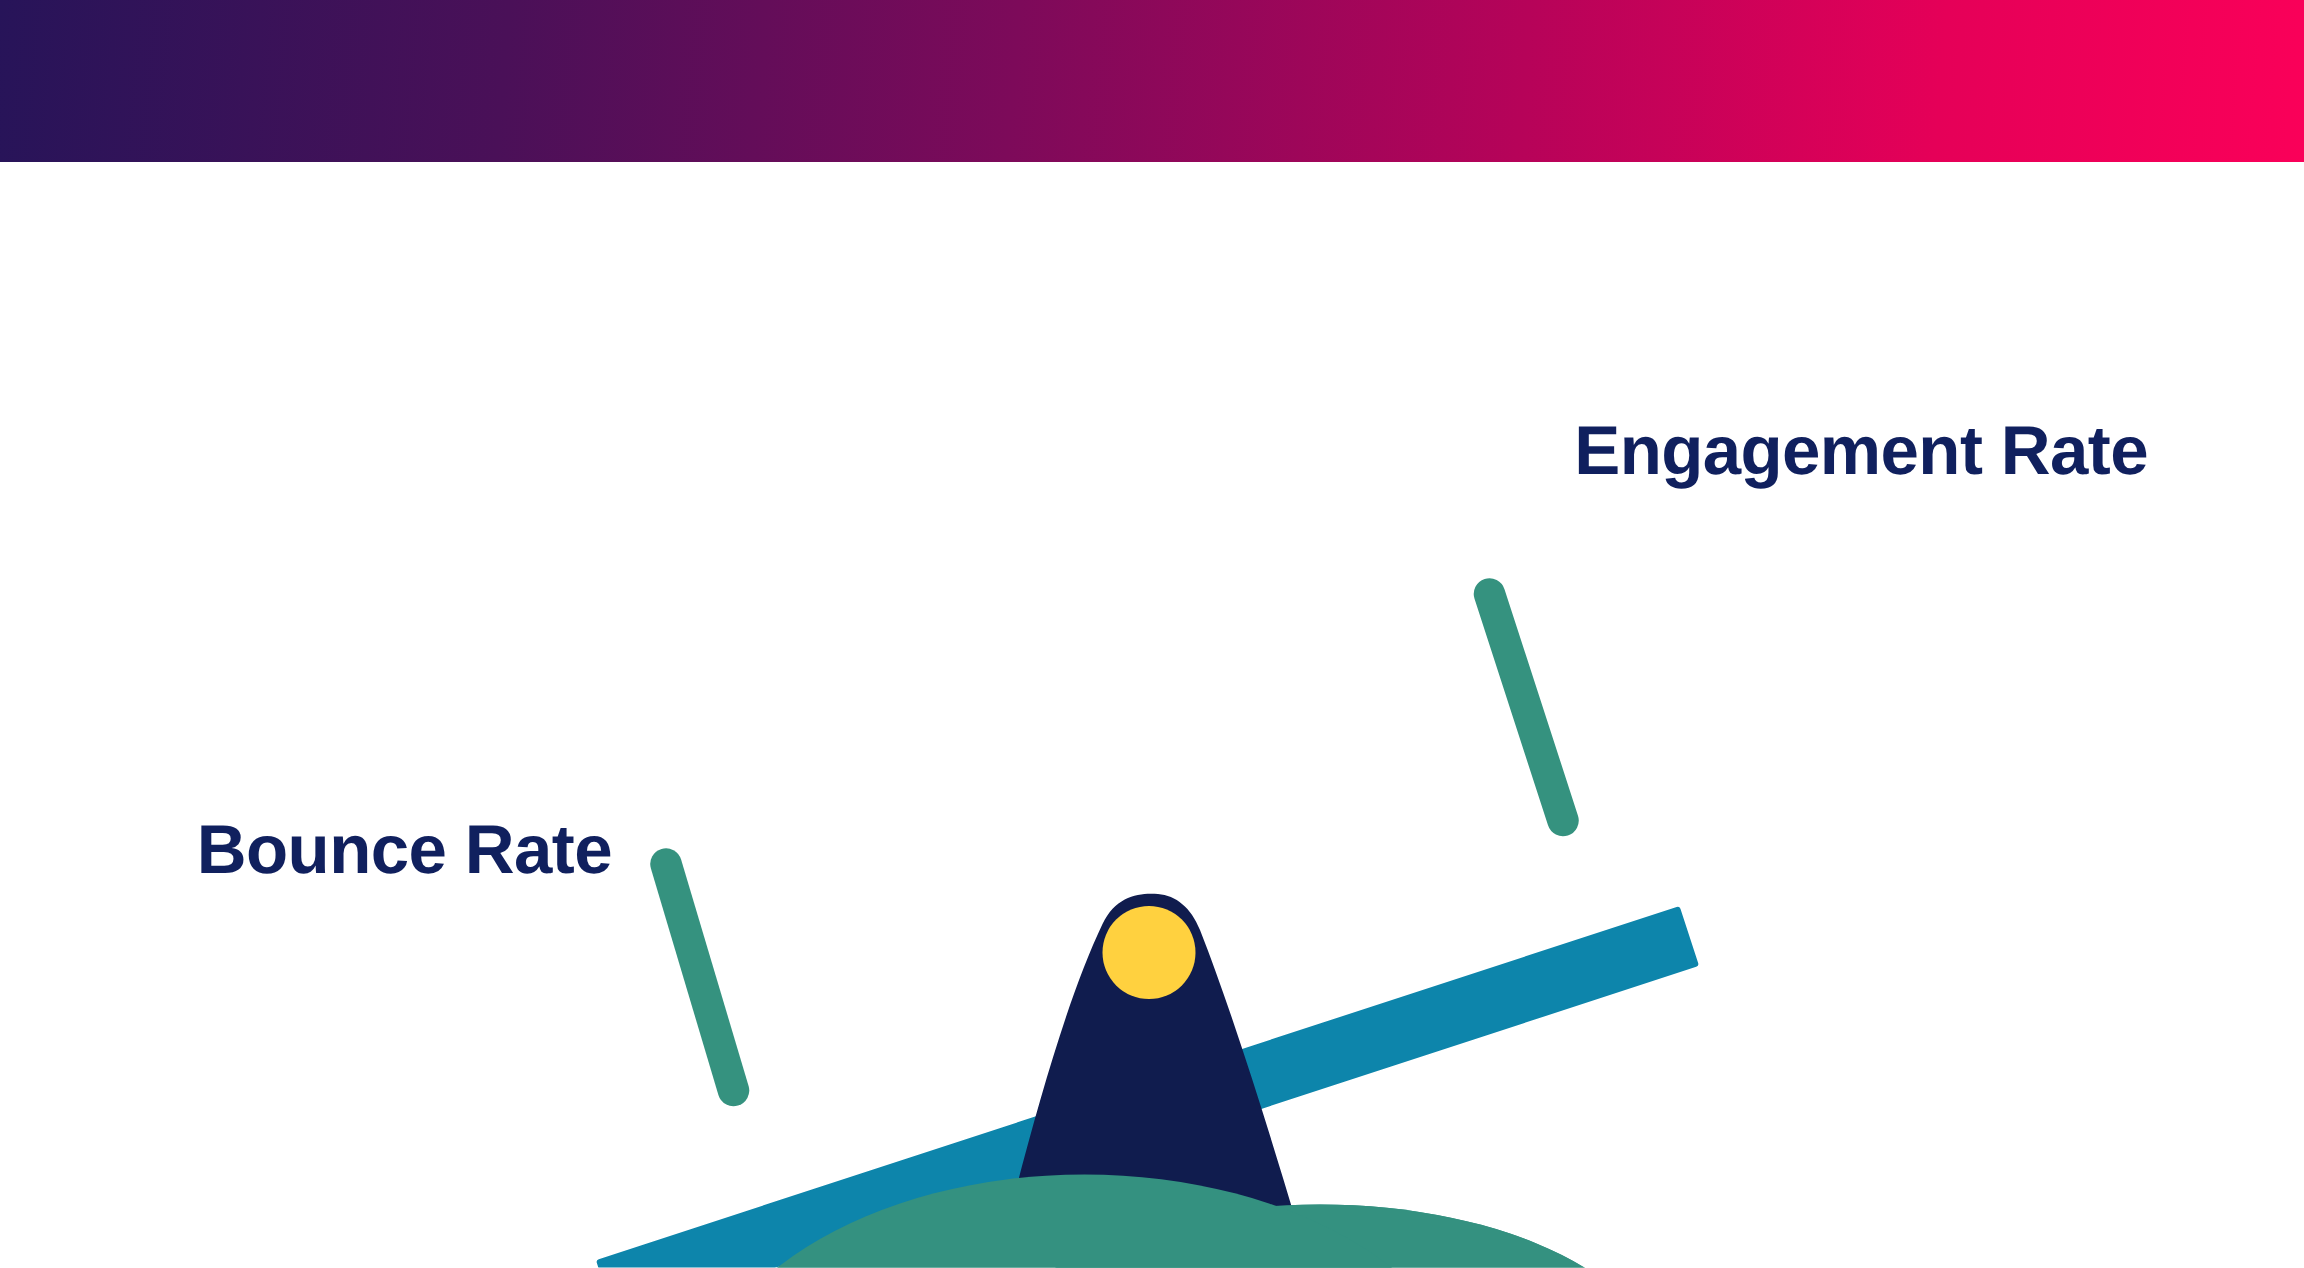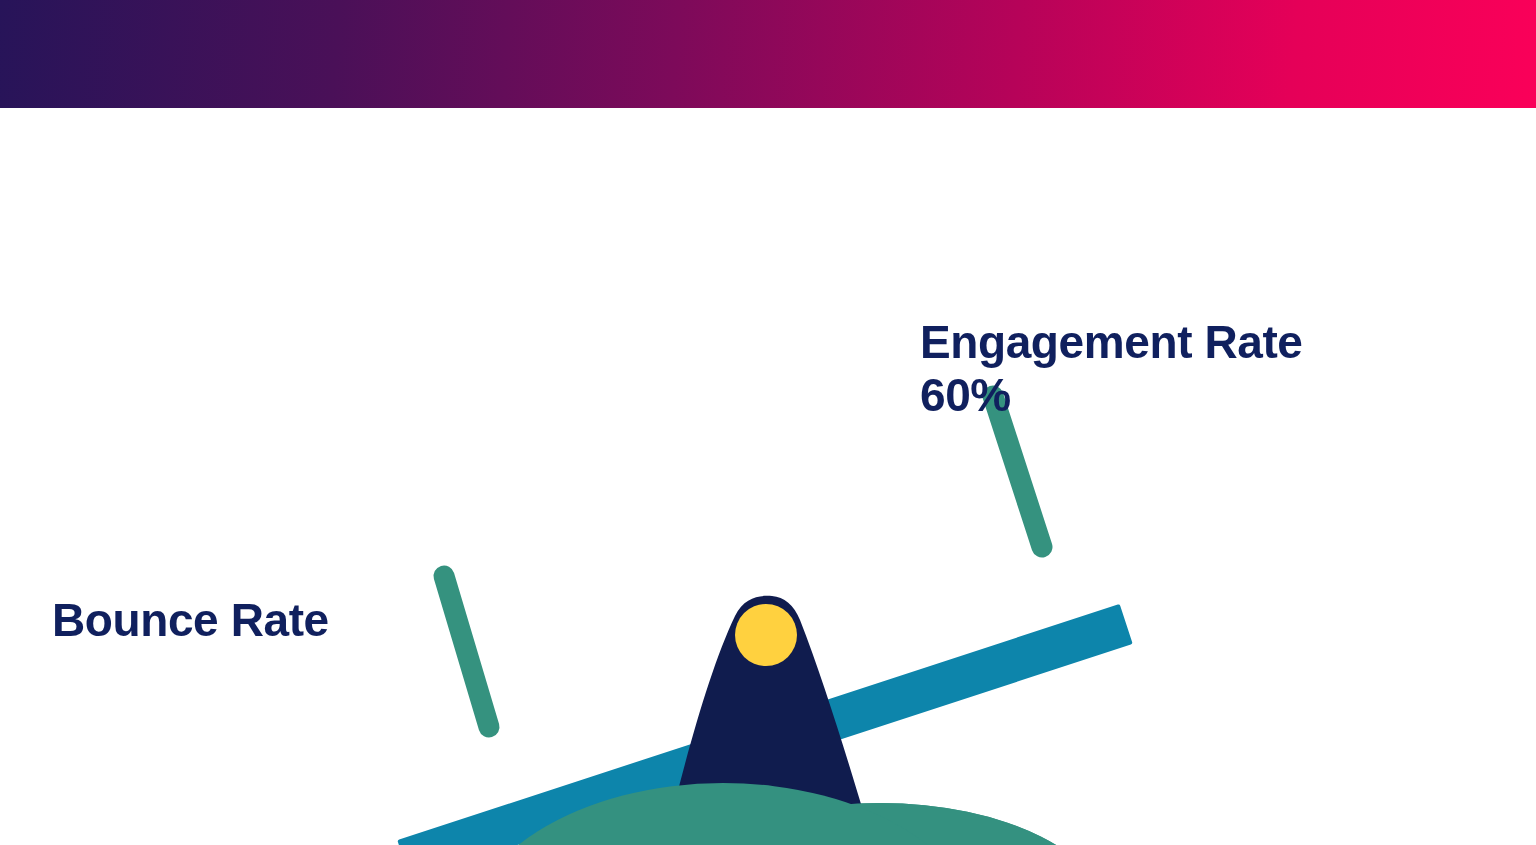--- a/index.html
+++ b/index.html
@@ -41,36 +41,35 @@
 
   
   .metric-label {
     position: absolute;
     font-family: "Liberation Sans", sans-serif;
     font-weight: 700;
     font-size: 46px;
     line-height: 1.16;
     letter-spacing: -0.4px;
     color: #10205e;
-    text-align: left;
+    text-align: right;
     white-space: nowrap;
-    margin-top: 42px;
     -webkit-font-smoothing: antialiased;
   }
   .metric-label .metric-name { display: block; }
   .metric-label .metric-value { display: block; }
 
   #label-engagement {
     left: 920px;
     top: 274px;
     width: 512px;
   }
   #label-bounce {
     left: 52px;
-    top: 552px;
+    top: 540px;
     width: 356px;
   }
 </style>
 </head>
 <body>
 
 <div id="header-band"></div>
 
 <div id="scene">
   <svg viewBox="0 0 1536 737" xmlns="http://www.w3.org/2000/svg">
@@ -111,18 +110,17 @@
 
     <g>
       <circle cx="766" cy="527" r="31" fill="#ffd13f"></circle>
     </g>
 
   </svg>
 </div>
 
 <div id="label-engagement" class="metric-label">
   <span class="metric-name">Engagement Rate</span>
-  <span class="metric-value">60%</span>
 </div>
 
 <div id="label-bounce" class="metric-label">
   <span class="metric-name">Bounce Rate</span>
 </div>
 
 </body></html>

